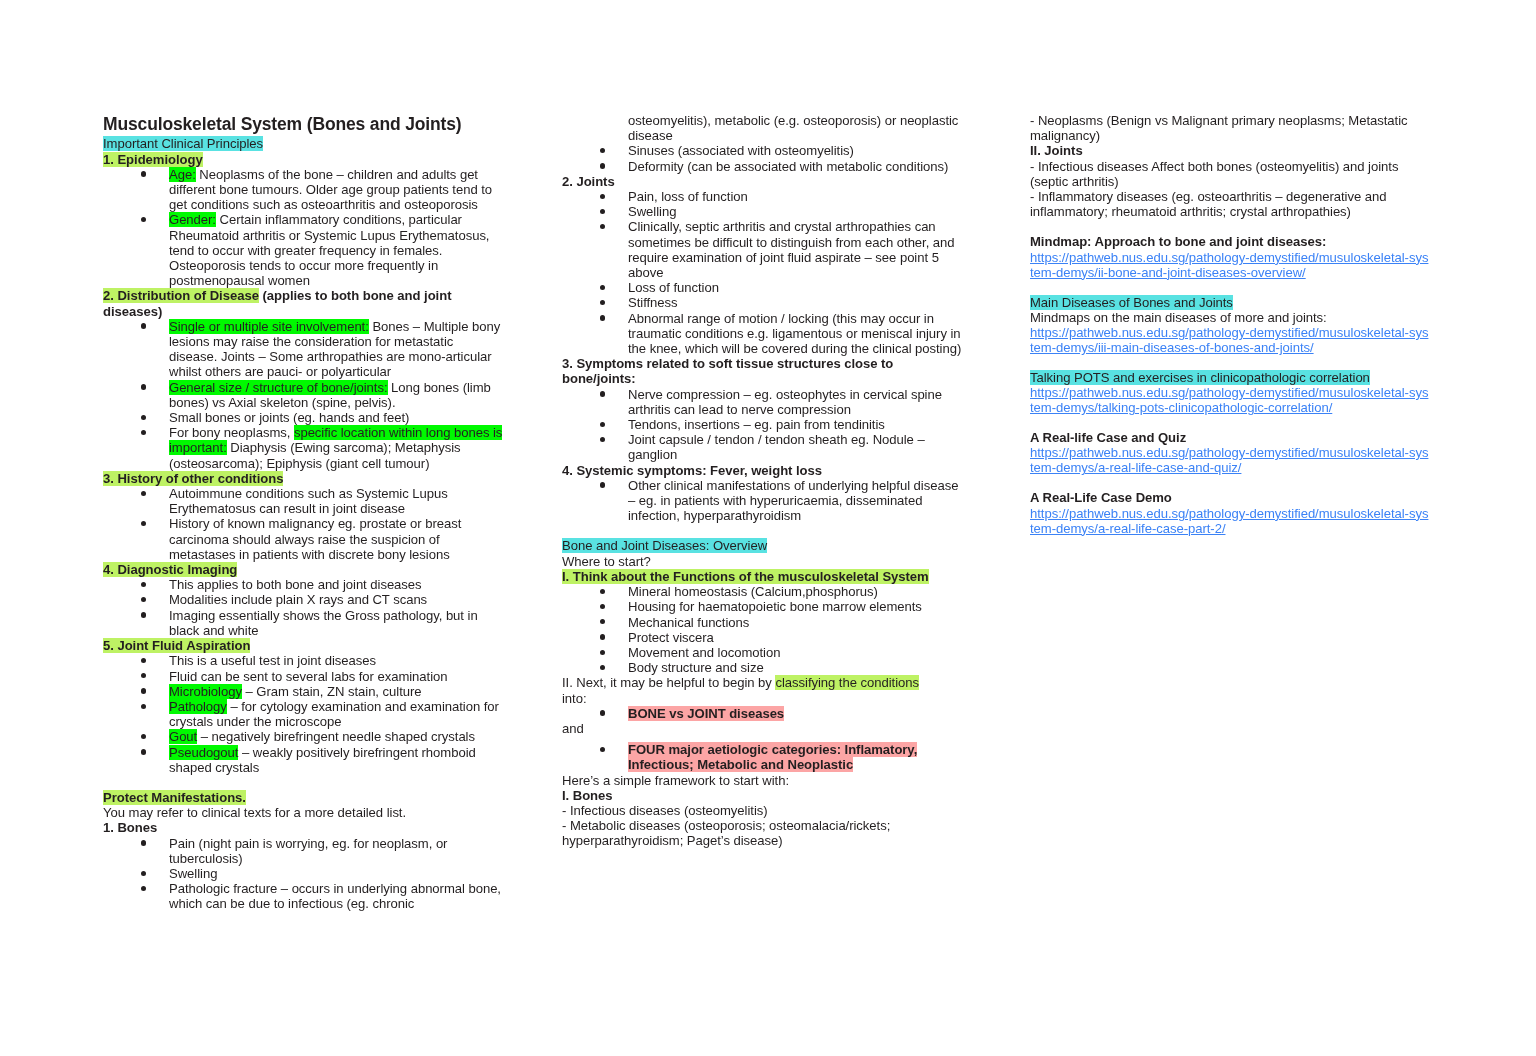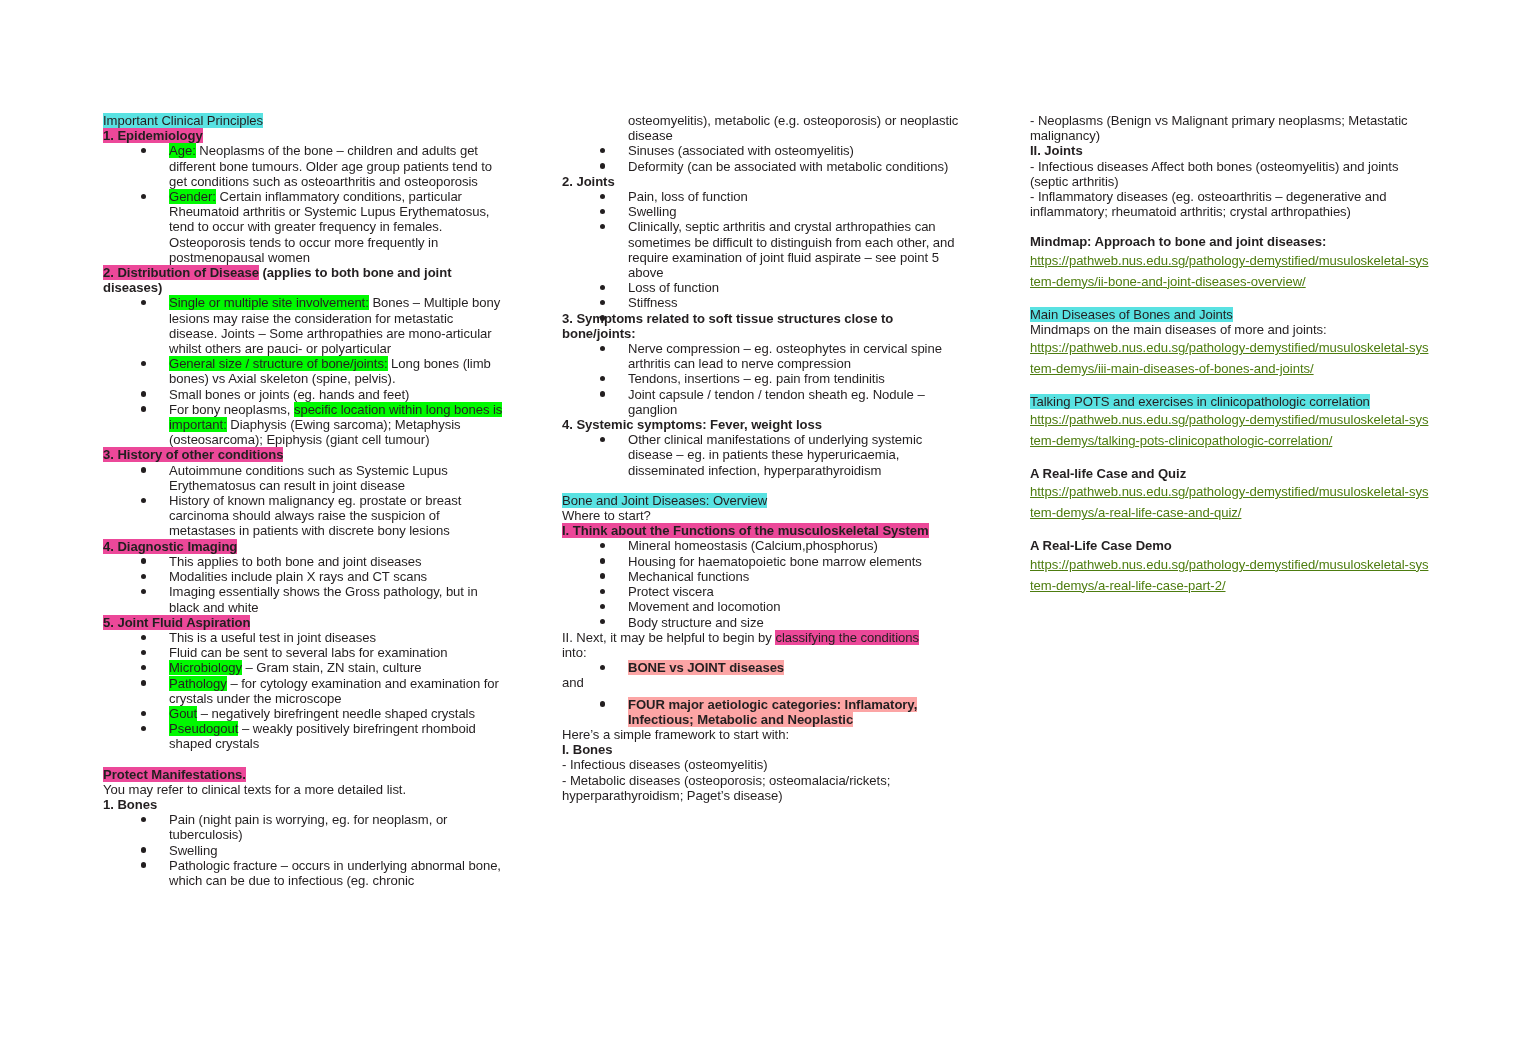--- a/index.html
+++ b/index.html
@@ -43,21 +43,21 @@
 
   .line {
     font-size: 13.1px;
     line-height: 15.2px;
     margin: 0;
     letter-spacing: -0.05px;
   }
   .bold { font-weight: bold; }
 
   
-  .hl-y  { background: #ec4899; text-align: right; }
+  .hl-y  { background: #bef264; text-align: right; }
   .hl-g  { background: #00f900; }
   .hl-c  { background: #59e2e2; }
 
   
   .head-y { font-weight: bold; }
   .head-c { font-weight: normal; }
 
   
   ul.bl {
     list-style: none;
@@ -82,36 +82,37 @@
     border-radius: 50%;
   }
   ul.bl > li.hly {
     font-weight: bold;
   }
   ul.bl > li.hly .dot { background:#231f20; }
   ul.bl > li.hly .txt { background:#fca5a5; }
   .spacer-md { height: 15px; }
 
   a.url {
-    color: #4d7c0f;
+    color: #3b82f6;
     text-decoration: underline;
     font-size: 13.1px;
-    line-height: 21px;
+    line-height: 15px;
     letter-spacing: -0.05px;
     word-break: break-all;
     display: block;
   }
 </style>
 </head>
 <body>
 
 <div class="page">
 
   <div class="col col-1">
 
+    <h1 class="doc-title">Musculoskeletal System (Bones and Joints)</h1>
 
     <p class="line head-c"><span class="hl-c">Important Clinical Principles</span></p>
 
     <p class="line head-y"><span class="hl-y">1. Epidemiology</span></p>
 
     <ul class="bl">
       <li><span class="dot"></span><span class="hl-g">Age:</span><span> Neoplasms of the bone – children and adults get different bone tumours. Older age group patients tend to get conditions such as osteoarthritis and osteoporosis</span></li>
       <li><span class="dot"></span><span class="hl-g">Gender:</span><span> Certain inflammatory conditions, particular Rheumatoid arthritis or Systemic Lupus Erythematosus, tend to occur with greater frequency in females. Osteoporosis tends to occur more frequently in postmenopausal women</span></li>
     </ul>
 
@@ -172,35 +173,35 @@
     </ul>
 
     <p class="line bold">2. Joints</p>
 
     <ul class="bl">
       <li><span class="dot"></span><span>Pain, loss of function</span></li>
       <li><span class="dot"></span><span>Swelling</span></li>
       <li><span class="dot"></span><span>Clinically, septic arthritis and crystal arthropathies can sometimes be difficult to distinguish from each other, and require examination of joint fluid aspirate – see point 5 above</span></li>
       <li><span class="dot"></span><span>Loss of function</span></li>
       <li><span class="dot"></span><span>Stiffness</span></li>
-      <li><span class="dot"></span></li>
+      <li><span class="dot"></span><span>Abnormal range of motion / locking (this may occur in traumatic conditions e.g. ligamentous or meniscal injury in the knee, which will be covered during the clinical posting)</span></li>
     </ul>
 
     <p class="line bold">3. Symptoms related to soft tissue structures close to bone/joints:</p>
 
     <ul class="bl">
       <li><span class="dot"></span><span>Nerve compression – eg. osteophytes in cervical spine arthritis can lead to nerve compression</span></li>
       <li><span class="dot"></span><span>Tendons, insertions – eg. pain from tendinitis</span></li>
       <li><span class="dot"></span><span>Joint capsule / tendon / tendon sheath eg. Nodule – ganglion</span></li>
     </ul>
 
     <p class="line bold">4. Systemic symptoms: Fever, weight loss</p>
 
     <ul class="bl">
-      <li><span class="dot"></span><span>Other clinical manifestations of underlying systemic disease – eg. in patients these hyperuricaemia, disseminated infection, hyperparathyroidism</span></li>
+      <li><span class="dot"></span><span>Other clinical manifestations of underlying helpful disease – eg. in patients with hyperuricaemia, disseminated infection, hyperparathyroidism</span></li>
     </ul>
 
     <div class="spacer-md"></div>
 
     <p class="line head-c"><span class="hl-c">Bone and Joint Diseases: Overview</span></p>
     <p class="line">Where to start?</p>
     <p class="line head-y"><span class="hl-y">I. Think about the Functions of the musculoskeletal System</span></p>
 
     <ul class="bl">
       <li><span class="dot"></span><span>Mineral homeostasis (Calcium,phosphorus)</span></li>

